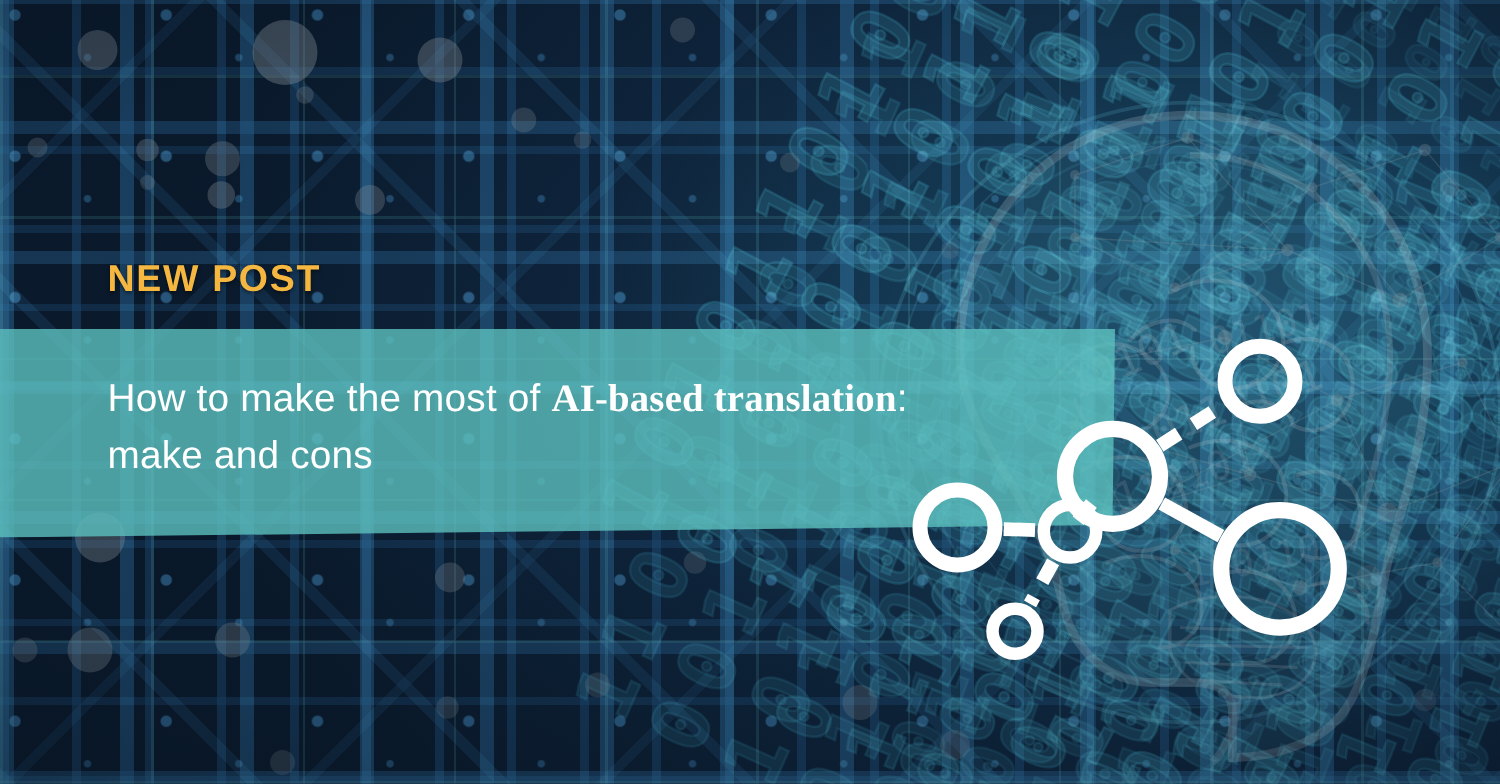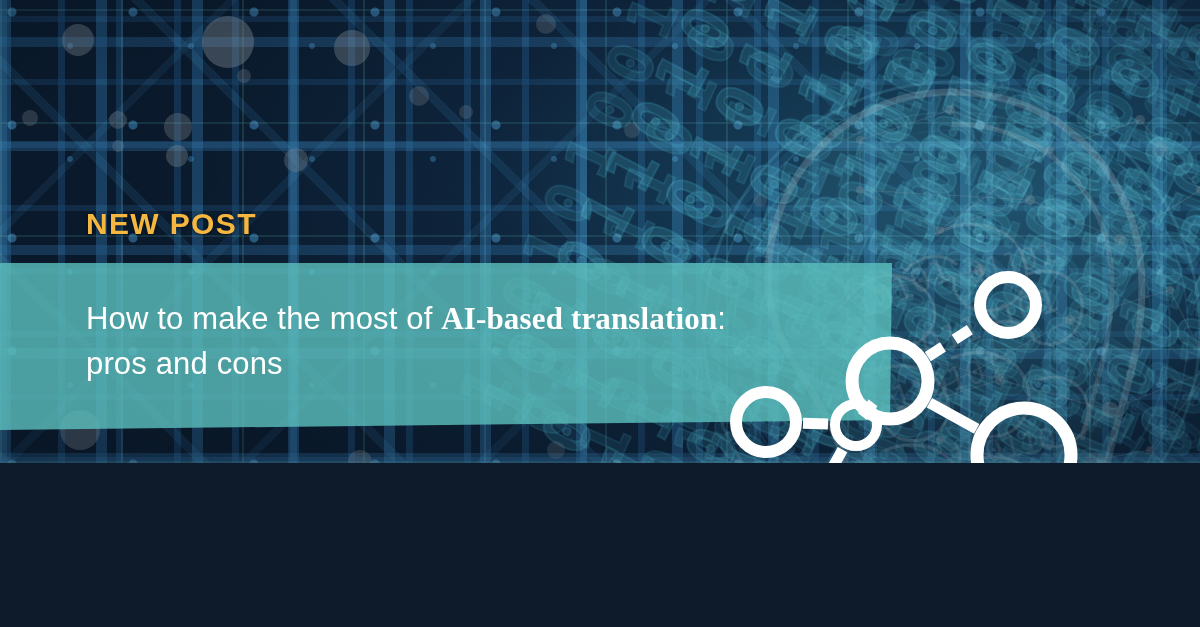--- a/index.html
+++ b/index.html
@@ -1,21 +1,21 @@
 <!DOCTYPE html>
 <html><head>
 <meta charset="utf-8">
 <title>New Post Banner</title>
 <style>
   html,body{margin:0;padding:0;background:#0d1b2a;}
   *{box-sizing:border-box;}
 
   #stage{
     position:relative;
-    width:1200px;height:463px;
+    width:1200px;height:627px;
     overflow:hidden;
     font-family:"Liberation Sans", sans-serif;
     background:#0b1626;
   }
 
   
   .layer{position:absolute;inset:0;}
   #bg-base{
     background:
       radial-gradient(ellipse 70% 90% at 82% 42%, #1d5170 0%, #17405c 32%, #0f2740 62%, #0a1a2c 100%),
@@ -308,21 +308,21 @@
 
   <div class="layer" id="bg-tint"></div>
   <div class="layer" id="vignette"></div>
 
   <div id="banner"></div>
 
   <div id="eyebrow">NEW POST</div>
 
   <div id="headline">
     <span>How to make the most of </span><b>AI-based translation</b><span>:</span><br>
-    <span>pros and cons</span>
+    <span>make and cons</span>
   </div>
 
   <svg id="nodes" viewBox="0 0 1200 627">
       <line x1="927.83218354358" y1="356.6335089041349" x2="978.5749683549933" y2="323.95171529678396" stroke="#FFFFFF" stroke-width="11" stroke-linecap="butt" stroke-dasharray="18 14"></line>
       <line x1="802.9794615582288" y1="423.2326487186076" x2="828.0155426045836" y2="424.0671847534861" stroke="#FFFFFF" stroke-width="11" stroke-linecap="butt"></line>
       <line x1="873.1205300301215" y1="402.84401996101934" x2="862.4848624515905" y2="416.6078250626475" stroke="#FFFFFF" stroke-width="11" stroke-linecap="butt"></line>
       <line x1="929.3924173787843" y1="402.7540215375376" x2="976.7290991454588" y2="428.8951741549549" stroke="#FFFFFF" stroke-width="11" stroke-linecap="butt"></line>
       <line x1="842.5062750063796" y1="449.53404544294614" x2="824.047968744304" y2="483.0946022830838" stroke="#FFFFFF" stroke-width="11" stroke-linecap="butt" stroke-dasharray="18 14"></line>
       <circle cx="1008" cy="305" r="28" fill="none" stroke="#FFFFFF" stroke-width="12"></circle>
       <circle cx="890" cy="381" r="38" fill="none" stroke="#FFFFFF" stroke-width="13"></circle>

